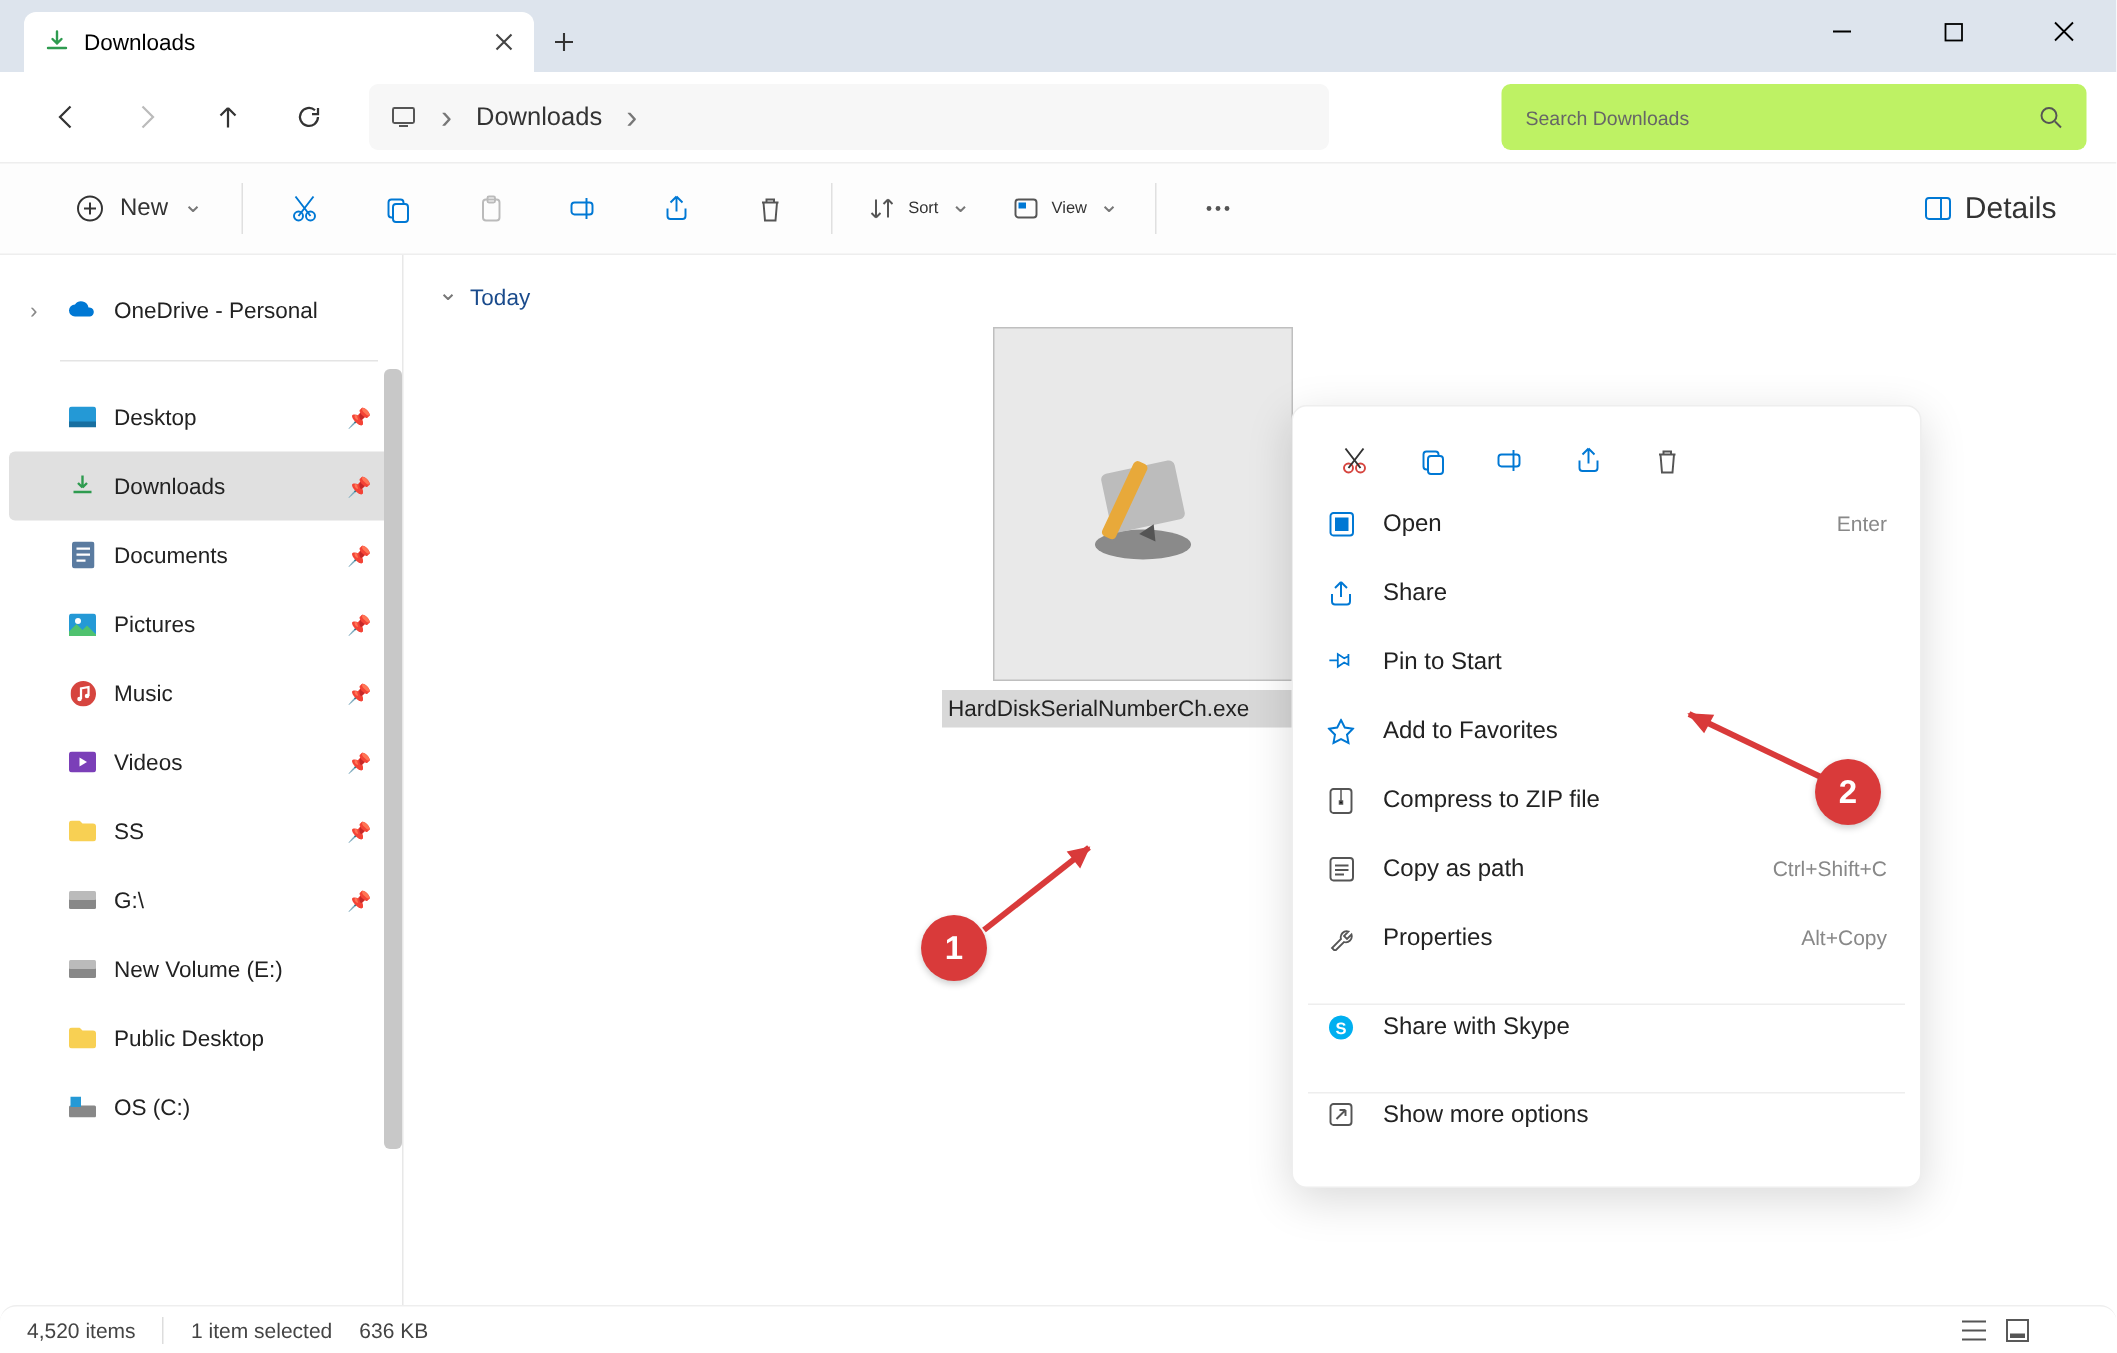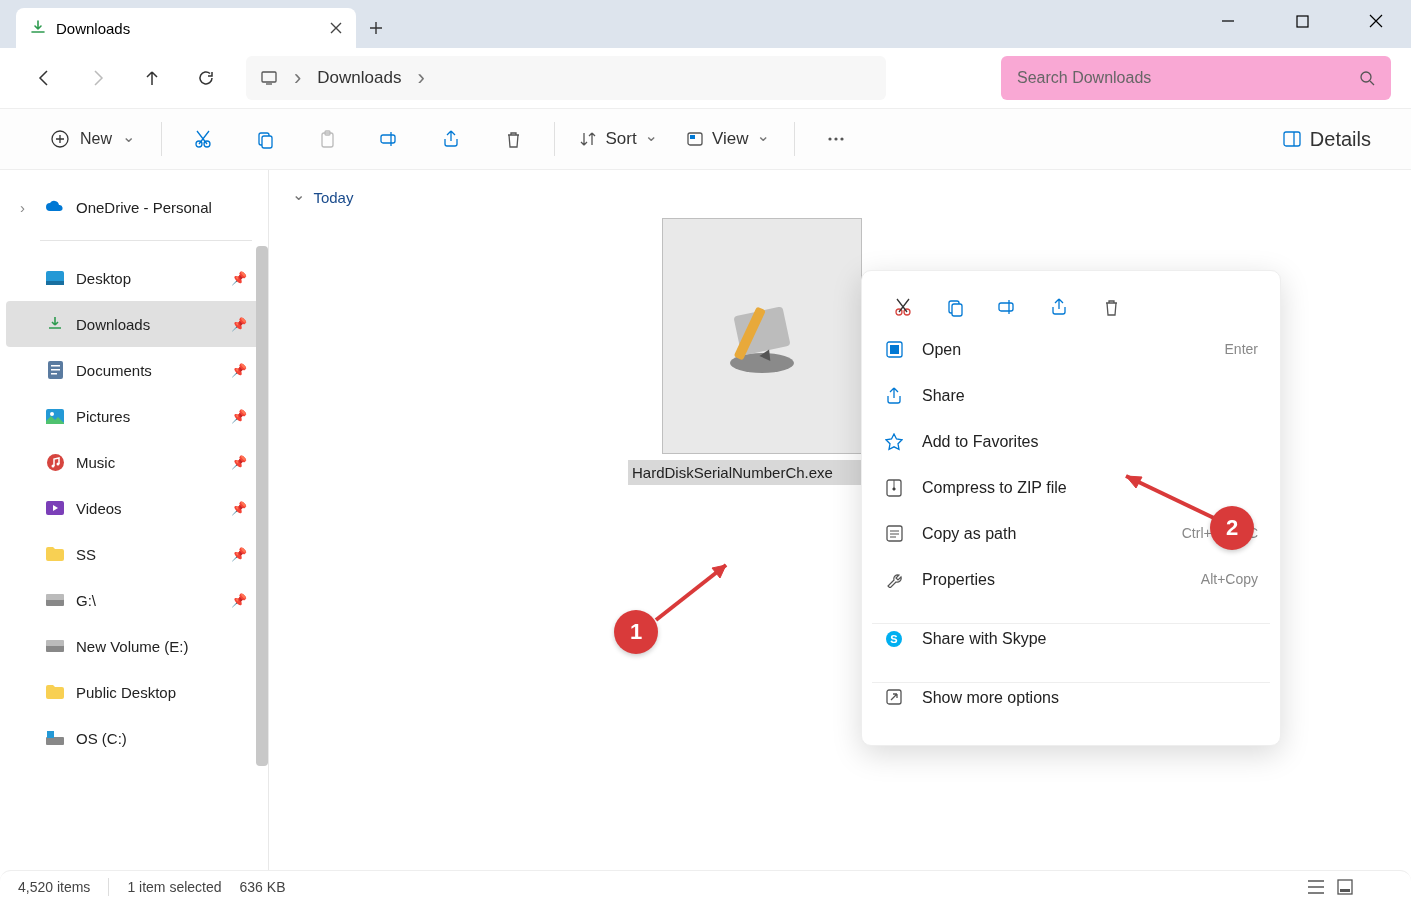--- a/index.html
+++ b/index.html
@@ -11,29 +11,29 @@
   .tab .close-x { margin-left: auto; color: #444; }
   .new-tab-btn { width: 40px; height: 40px; display: flex; align-items: center; justify-content: center; color: #333; font-size: 18px; }
   .win-controls { position: absolute; right: 12px; top: 6px; display: flex; gap: 28px; }
   .win-controls span { width: 46px; height: 30px; display: flex; align-items: center; justify-content: center; color: #000; }
 
   
   .nav-bar { height: 60px; background: #fff; display: flex; align-items: center; padding: 0 20px; gap: 6px; }
   .nav-btn { width: 48px; height: 48px; display: flex; align-items: center; justify-content: center; color: #555; border-radius: 6px; }
   .nav-btn.disabled { color: #bbb; }
   .address { flex: 0 0 640px; height: 44px; background: #f7f7f7; border-radius: 6px; display: flex; align-items: center; padding: 0 14px; gap: 16px; font-size: 17px; color: #333; margin-left: 10px; }
-  .search { margin-left: auto; width: 390px; height: 44px; background: #f9a8d4; border-radius: 6px; display: flex; align-items: center; padding: 0 16px; color: #666; font-size: 16px; gap: 10px; }
+  .search { margin-left: auto; width: 390px; height: 44px; background: #bef264; border-radius: 6px; display: flex; align-items: center; padding: 0 16px; color: #666; font-size: 13px; gap: 10px; }
   .search-icon { margin-left: auto; }
 
   
   .toolbar { height: 62px; background: #fdfdfd; border-top: 1px solid #eee; border-bottom: 1px solid #eee; display: flex; align-items: center; padding: 0 40px; gap: 12px; color: #333; }
   .new-btn { display: flex; align-items: center; gap: 10px; font-size: 16px; padding: 6px 10px; border-radius: 6px; }
   .tool-icon { width: 50px; height: 40px; display: flex; align-items: center; justify-content: center; color: #0078d4; }
   .tool-div { width: 1px; height: 34px; background: #e0e0e0; margin: 0 4px; }
-  .tool-text-btn { display: flex; align-items: center; gap: 8px; font-size: 17px; padding: 0 8px; }
+  .tool-text-btn { display: flex; align-items: center; gap: 8px; font-size: 11px; padding: 0 8px; }
   .details-btn { margin-left: auto; display: flex; align-items: center; gap: 8px; font-size: 20px; }
 
   
   .body-row { display: flex; height: 700px; }
   .sidebar { width: 268px; padding: 14px 0 0 0; position: relative; }
   .nav-item { display: flex; align-items: center; height: 46px; padding: 0 14px; gap: 10px; font-size: 15px; color: #222; border-radius: 4px; margin: 0 6px; }
   .nav-item.active { background: #e0e0e0; }
   .nav-item .pin { margin-left: auto; color: #888; font-size: 13px; }
   .nav-item .chev { color: #888; width: 14px; }
   .nav-item .icon { width: 22px; display: inline-flex; justify-content: center; }
@@ -434,20 +434,28 @@
   <div class="ctx-item">
     <span class="ci">
         <svg width="18" height="18" viewBox="0 0 18 18">
           <path d="M3 9v5a2 2 0 002 2h8a2 2 0 002-2V9M9 1v10m0-10l4 4m-4-4L5 5" stroke="#0078d4" stroke-width="1.3" fill="none"></path>
         </svg>
       </span>
     <span>Share</span>
   </div>
   <div class="ctx-item">
     <span class="ci">
+        <svg width="17" height="17" viewBox="0 0 17 17">
+          <path d="M8 1l5 5-3 1-1 5-3-3-4 4 4-4-3-3 5-1 1-3z" stroke="#0078d4" stroke-width="1.2" fill="none" transform="rotate(45 8 8)"></path>
+        </svg>
+      </span>
+    <span>Pin to Start</span>
+  </div>
+  <div class="ctx-item">
+    <span class="ci">
         <svg width="18" height="18" viewBox="0 0 18 18">
           <path d="M9 1l2.5 5 5.5.8-4 4 1 5.5L9 13.8 4 16.3l1-5.5-4-4L6.5 6 9 1z" stroke="#0078d4" stroke-width="1.3" fill="none"></path>
         </svg>
       </span>
     <span>Add to Favorites</span>
   </div>
   <div class="ctx-item">
     <span class="ci">
         <svg width="16" height="18" viewBox="0 0 16 18">
           <rect x="1" y="1" width="14" height="16" rx="2" stroke="#555" stroke-width="1.3" fill="none"></rect>

